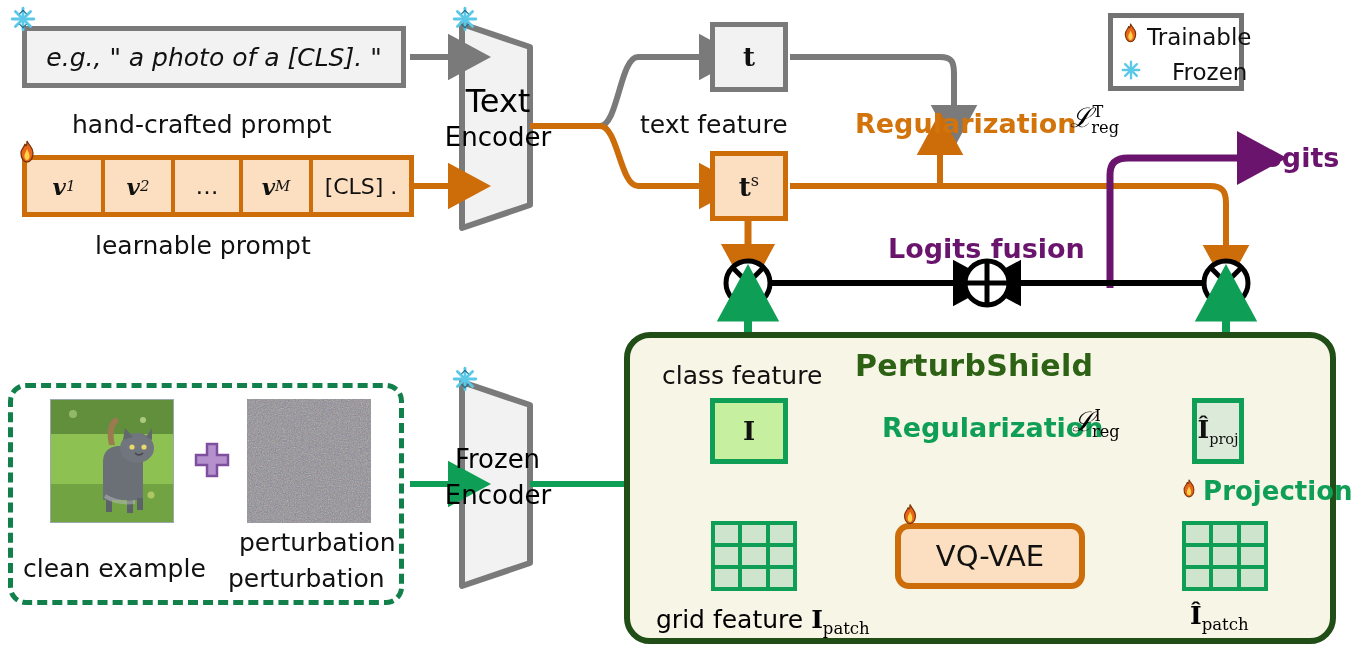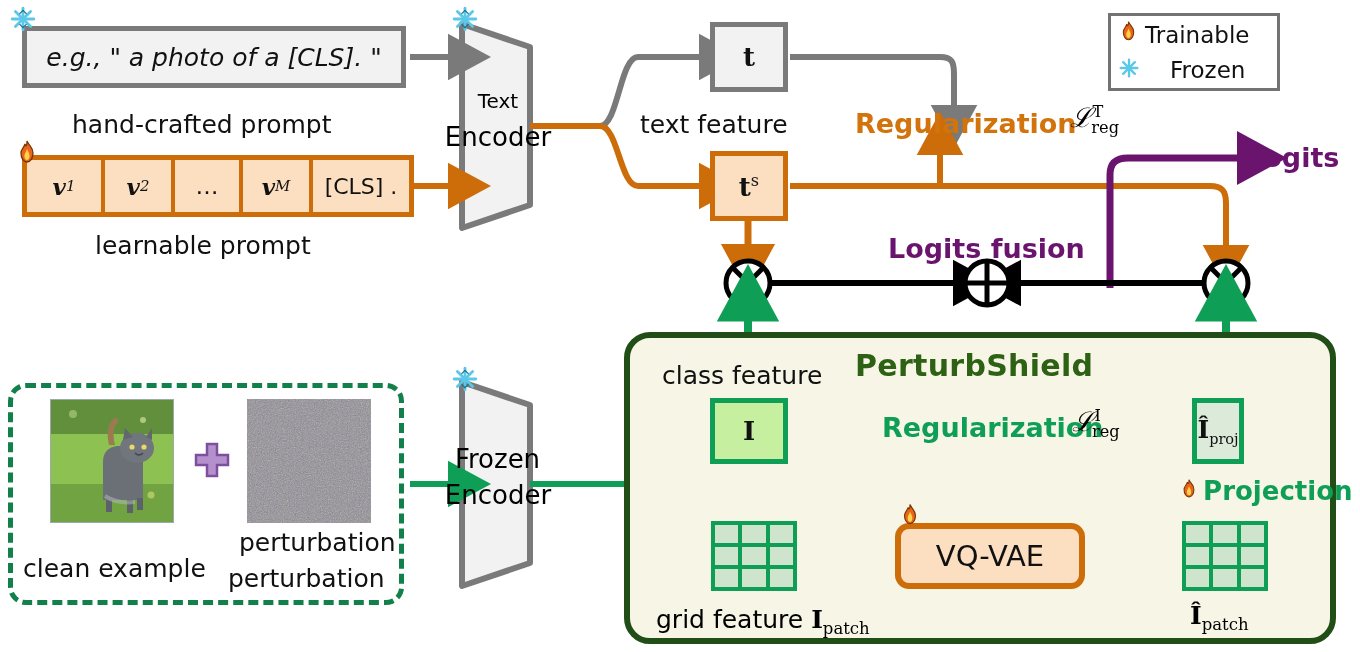--- a/index.html
+++ b/index.html
@@ -115,23 +115,23 @@
     left: 855px; top: 348px;
     font-size: 30px;
     font-weight: bold;
     color: #2d6114;
     letter-spacing: .3px;
   }
   
   .legend {
     position: absolute;
     left: 1108px; top: 13px;
-    width: 172px; height: 78px;
+    width: 136px; height: 78px;
     background: #fff;
-    border: 3px solid #737373;
+    border: 5px solid #737373;
     text-decoration: underline;
   }
   .legend-row {
     position: absolute;
     display: flex; align-items: center; gap: 7px;
     font-size: 23px; color: #111;
   }
   
   .dashed {
     position: absolute;
@@ -329,21 +329,21 @@
       </g>
       <g stroke="#1b6f8c" stroke-width="1.1" stroke-linecap="round">
         <line x1="12" y1="4" x2="9" y2="7"></line>
           <line x1="12" y1="4" x2="15" y2="7"></line>
         <line x1="12" y1="20" x2="9" y2="17"></line>
           <line x1="12" y1="20" x2="15" y2="17"></line>
       </g>
     </svg>
   </div>
 
-  <div class="boxtext" style="left:458px; top:86px; width:80px; height:30px; font-size:20px;">Text</div>
+  <div class="boxtext" style="left:458px; top:86px; width:80px; height:30px; font-size:32px;">Text</div>
   <div class="boxtext" style="left:448px; top:122px; width:100px; height:30px; font-size:26px;">Encoder</div>
   <div class="boxtext" style="left:455px; top:444px; width:85px; height:30px; font-size:26px;">Frozen</div>
   <div class="boxtext" style="left:448px; top:480px; width:100px; height:30px; font-size:26px;">Encoder</div>
 
   <div class="fbox gray" style="left:710px; top:22px; width:78px; height:70px;">
     <span>t</span>
   </div>
 
   <div class="fbox orange" style="left:710px; top:151px; width:78px; height:70px;">
     <span>t<sup>s</sup></span>

